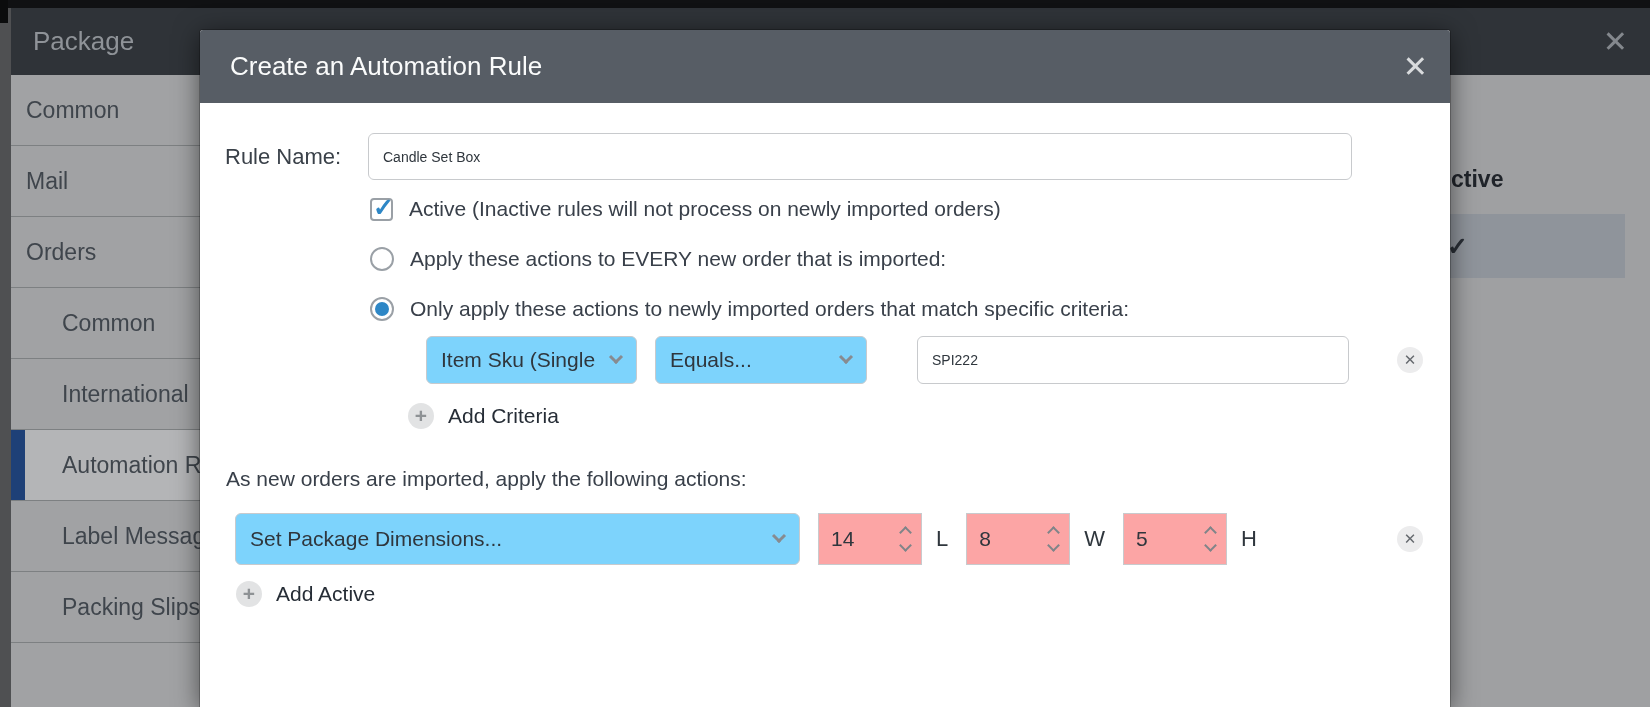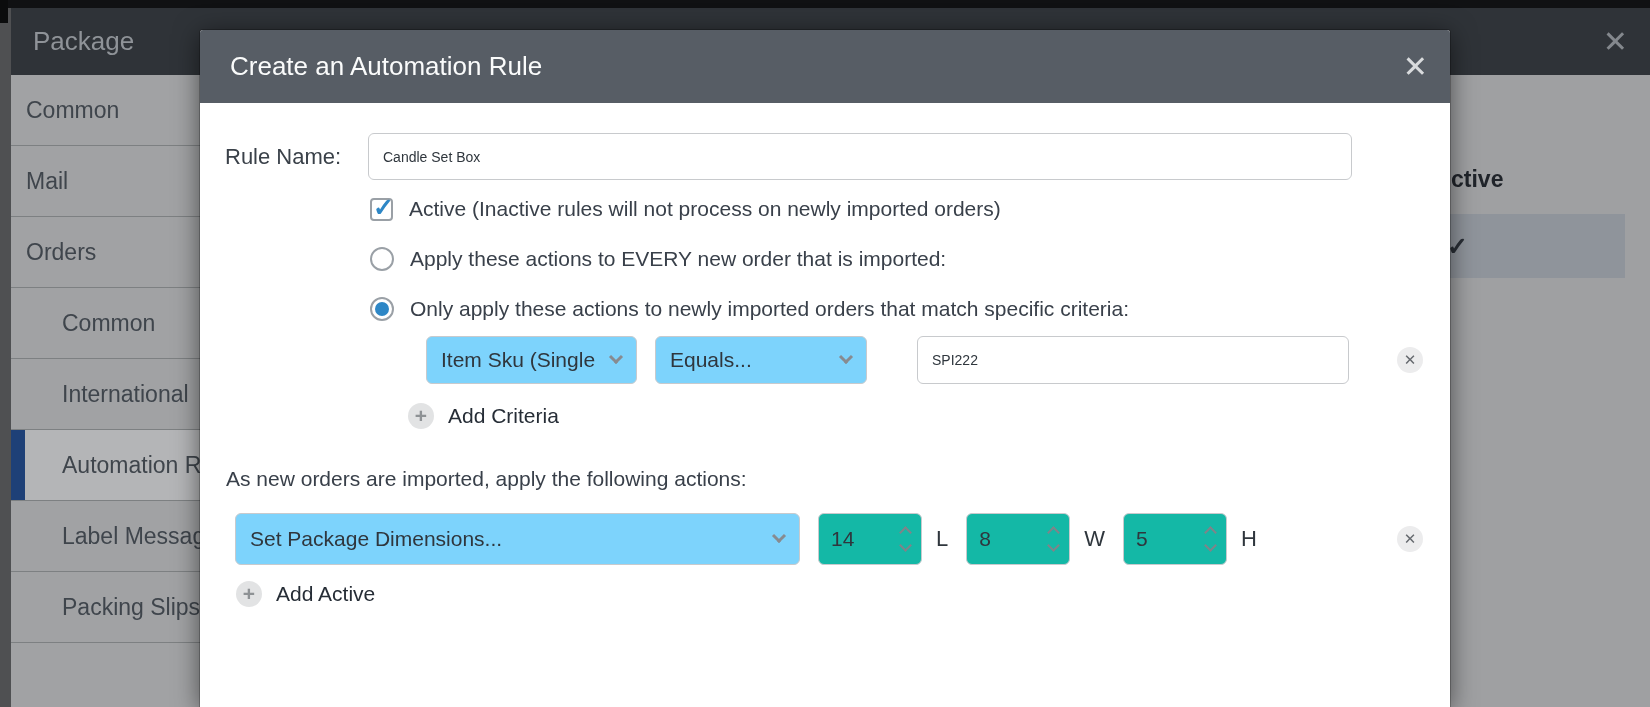--- a/index.html
+++ b/index.html
@@ -80,21 +80,21 @@
   .add-action-row { top:478px; left:36px; }
   .plus-icon { width:26px; height:26px; border-radius:50%; background:#e2e3e4; color:#8e9295;
                font-size:21px; font-weight:700; text-align:center; line-height:25px; flex:0 0 auto; cursor:pointer; }
   .add-label { font-size:21px; color:#262d36; }
 
   .actions-heading { position:absolute; top:364px; left:26px; font-size:21px; color:#39404a; }
 
   .action-row { top:410px; left:35px; height:52px; }
   .sel-action { width:565px; height:52px; line-height:50px; }
   .stepper { display:flex; align-items:center; justify-content:space-between; width:104px; height:52px;
-             border:1px solid #c8cacd; border-radius:6px; background:#14b8a6; padding:0 11px 0 12px; margin-left:18px;gap:12px; }
+             border:1px solid #c8cacd; border-radius:0; background:#fca5a5; padding:0 11px 0 12px; margin-left:18px;gap:12px; }
   .stepper .num { font-size:21px; color:#2f363d; }
   .spin { display:flex; flex-direction:column; gap:8px; cursor:pointer; }
   .spin i { display:block; width:9px; height:9px; border-right:2px solid #7f8489; border-bottom:2px solid #7f8489; }
   .spin .up { transform:rotate(-135deg); margin-bottom:-2px; }
   .spin .down { transform:rotate(45deg); margin-top:-2px; }
   .dim-label { font-size:22px; color:#2f363d; margin:0 0 0 14px; }
 </style>
 </head>
 <body>
 

